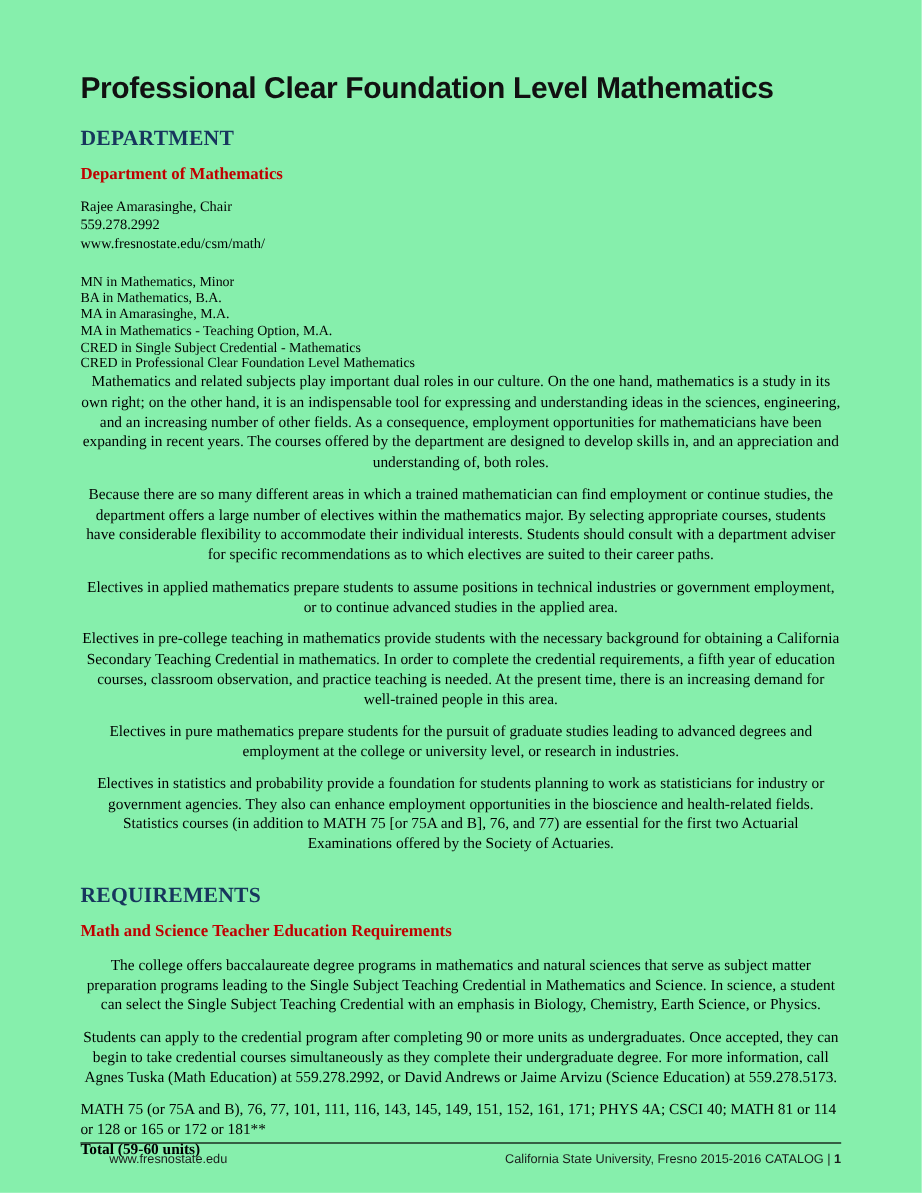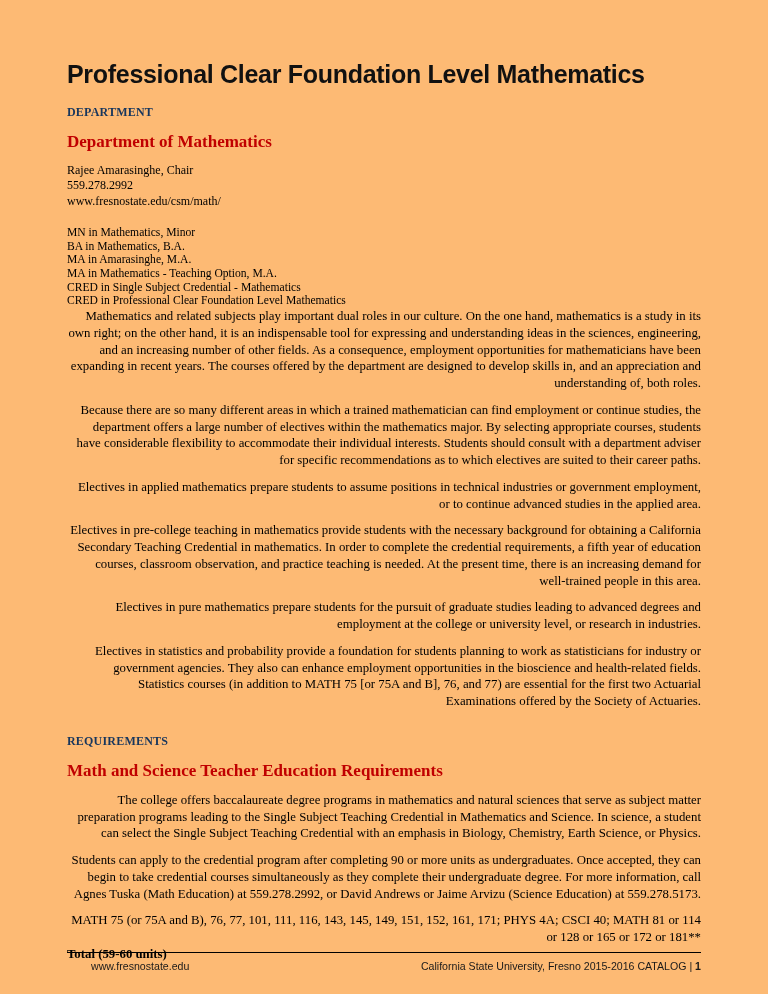--- a/index.html
+++ b/index.html
@@ -8,75 +8,74 @@
     width: 768px;
     height: 994px;
     position: relative;
     font-family: "Liberation Serif", serif;
     color: #000000;
     overflow: hidden;
   }
   .page {
     position: absolute;
     inset: 0;
-    background: #fdba74;
+    background: #86efac;
   }
   .content {
     padding: 60px 67px 0 67px;
   }
   .doc-title {
     font-family: "Liberation Sans", sans-serif;
     font-weight: 700;
     font-size: 25px;
     letter-spacing: -0.3px;
     color: #111111;
     margin-bottom: 16px;
   }
   .section-heading {
     font-family: "Liberation Serif", serif;
     font-weight: 700;
-    font-size: 12px;
+    font-size: 18px;
     letter-spacing: 0.2px;
     color: var(--heading-blue, #17365D);
     margin-bottom: 12px;
   }
   .sub-heading {
     font-weight: 700;
-    font-size: 17px;
+    font-size: 14px;
     color: var(--subheading-red, #C00000);
     margin-bottom: 11px;
   }
   .contact-block div {
     font-size: 12px;
     line-height: 1.28;
   }
   .degree-list {
     margin-top: 17px;
   }
   .degree-list div {
     font-size: 11.6px;
     line-height: 1.18;
   }
   .body-par {
     font-size: 12.8px;
     line-height: 1.31;
     margin-bottom: 10px;
-    text-align: right;
+    text-align: center;
   }
   .body-par.attached {
     margin-top: 0;
   }
   .requirements-section {
     margin-top: 24px;
   }
   .course-par {
     font-size: 12.8px;
     line-height: 1.31;
     margin-bottom: 0;
-    text-align: right;
   }
   .total-line {
     font-size: 12.8px;
     line-height: 1.31;
     font-weight: 700;
   }
   .footer {
     position: absolute;
     left: 67px;
     right: 67px;

